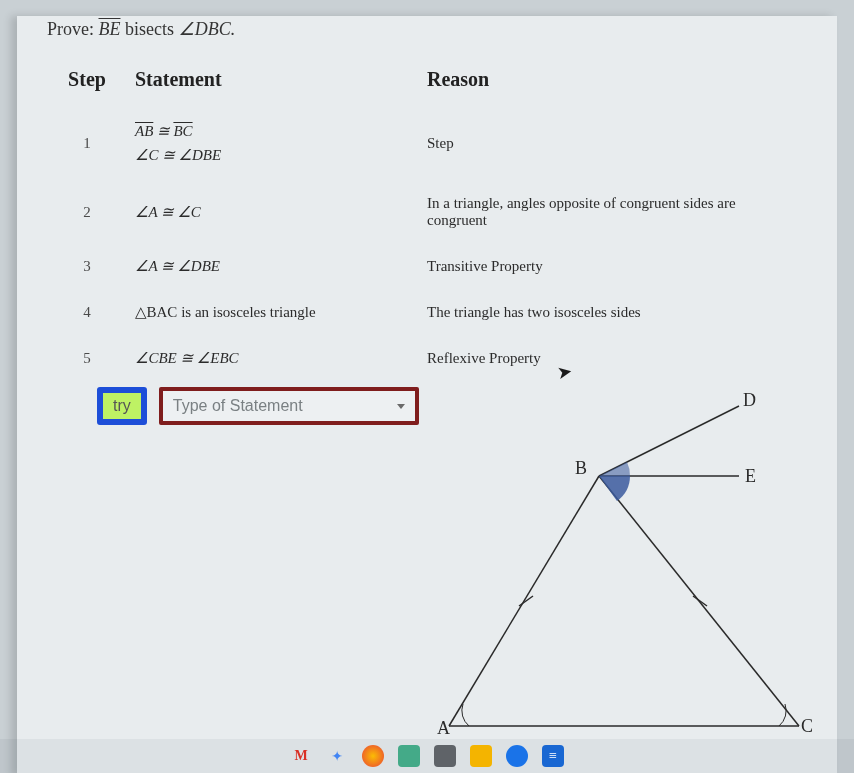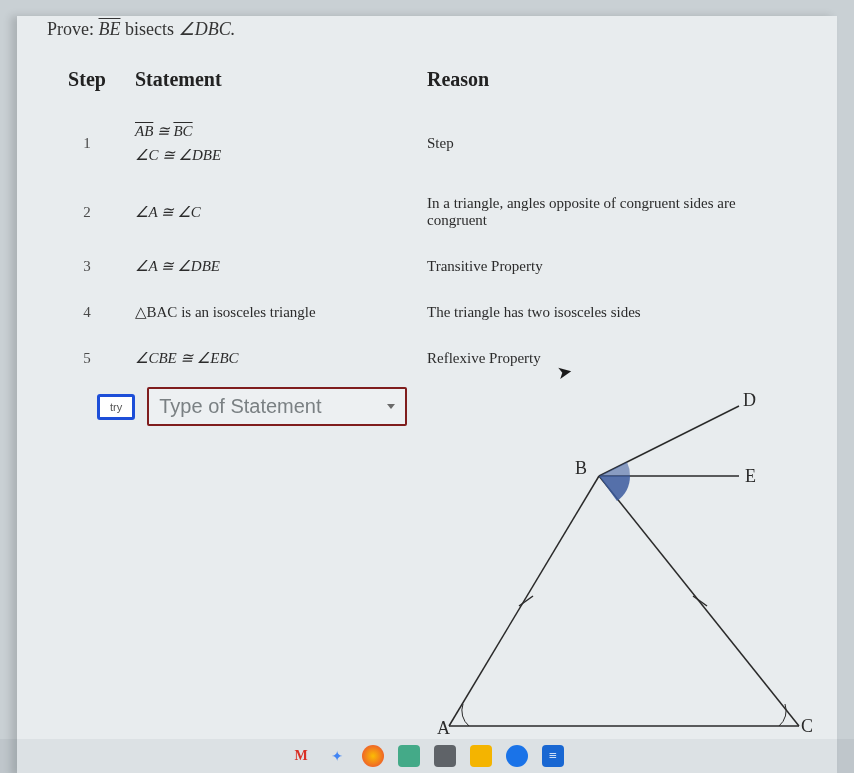--- a/index.html
+++ b/index.html
@@ -52,37 +52,37 @@
     table.proof td.step {
       text-align: center;
       font-weight: normal;
       color: #4a4a4a;
     }
     table.proof td.stmt { text-align: left; }
     table.proof td.reason { padding-left: 20px; }
     .twoline { line-height: 1.6; }
     .try-row { display: flex; align-items: center; gap: 12px; margin-top: 6px; margin-left: 50px;}
     .try-btn {
-      border: 3px solid #1d4ed8;
-      background: #ffffff;
+      border: 6px solid #1d4ed8;
+      background: #bef264;
       padding: 4px 10px;
-      font-size: 11px;
+      font-size: 16px;
       border-radius: 3px;
       color: #555;
       font-family: Arial, sans-serif;
     }
     .type-select {
-      border: 2px solid #7f1d1d;
+      border: 4px solid #7f1d1d;
       background: #edf0f2;
       padding: 6px 10px;
       width: 260px;
       display: flex;
       justify-content: space-between;
       align-items: center;
-      font-size: 20px;
+      font-size: 16px;
       color: #7a8083;
       font-family: Arial, sans-serif;
       border-radius: 2px;
     }
     .caret {
       width: 0; height: 0;
       border-left: 4px solid transparent;
       border-right: 4px solid transparent;
       border-top: 5px solid #6a6a6a;
     }

